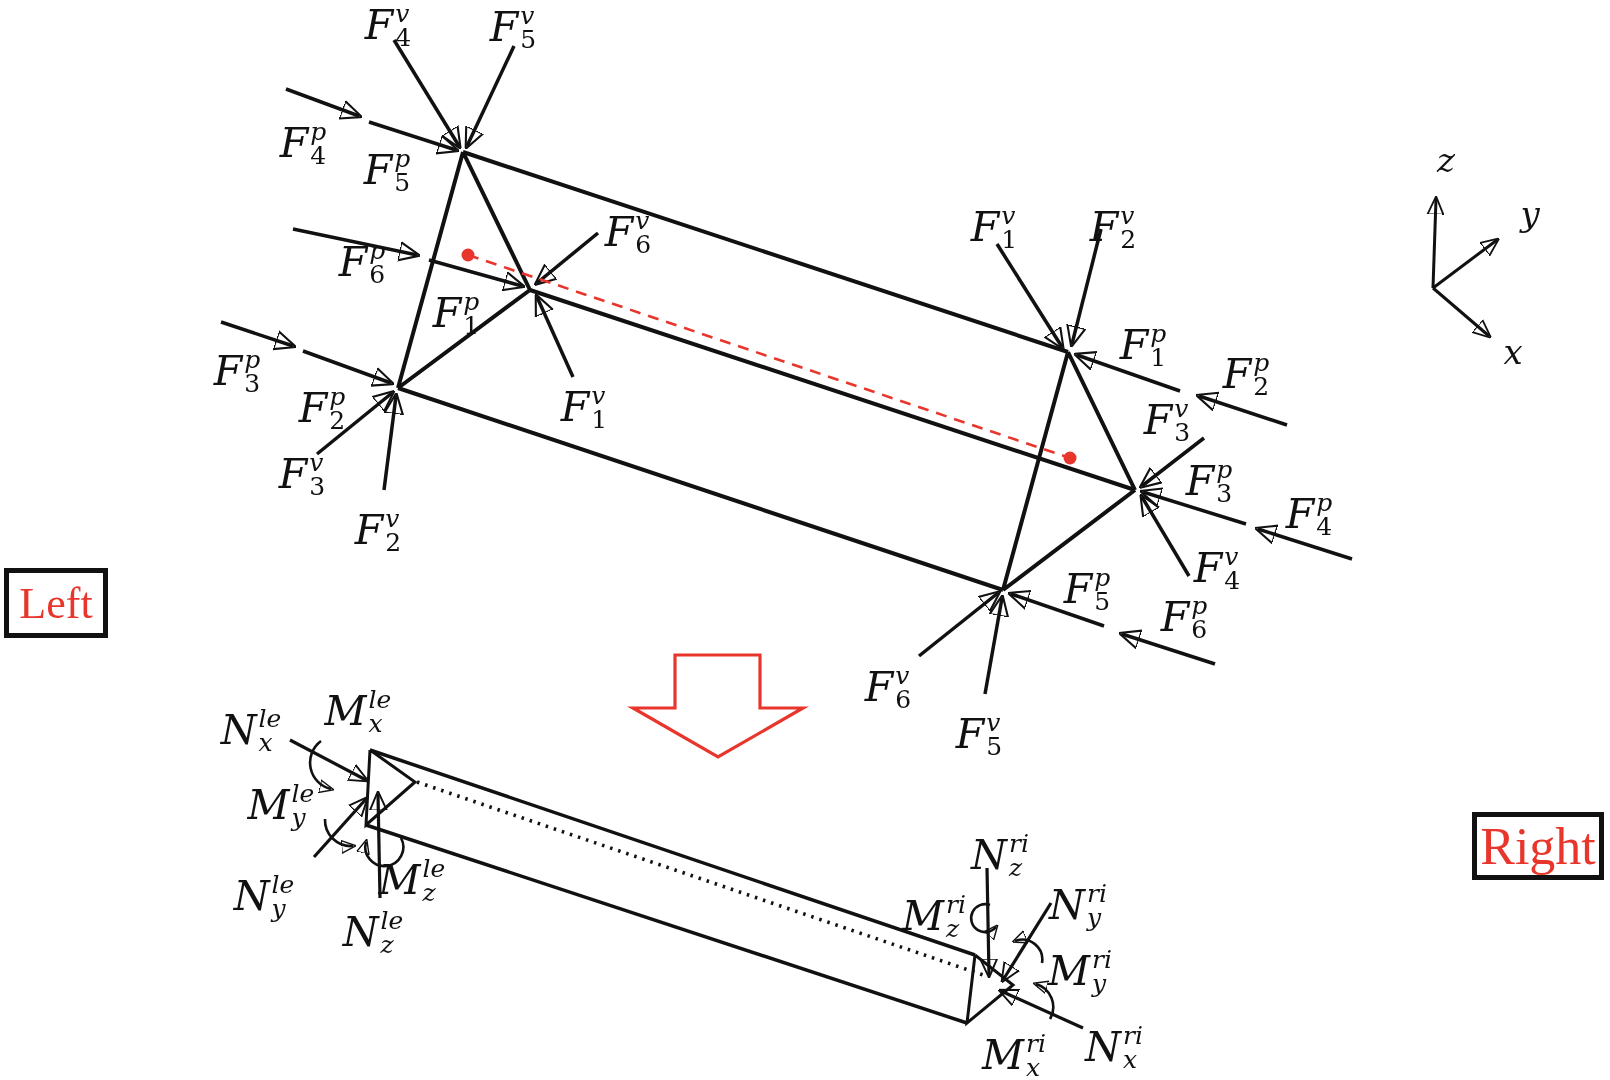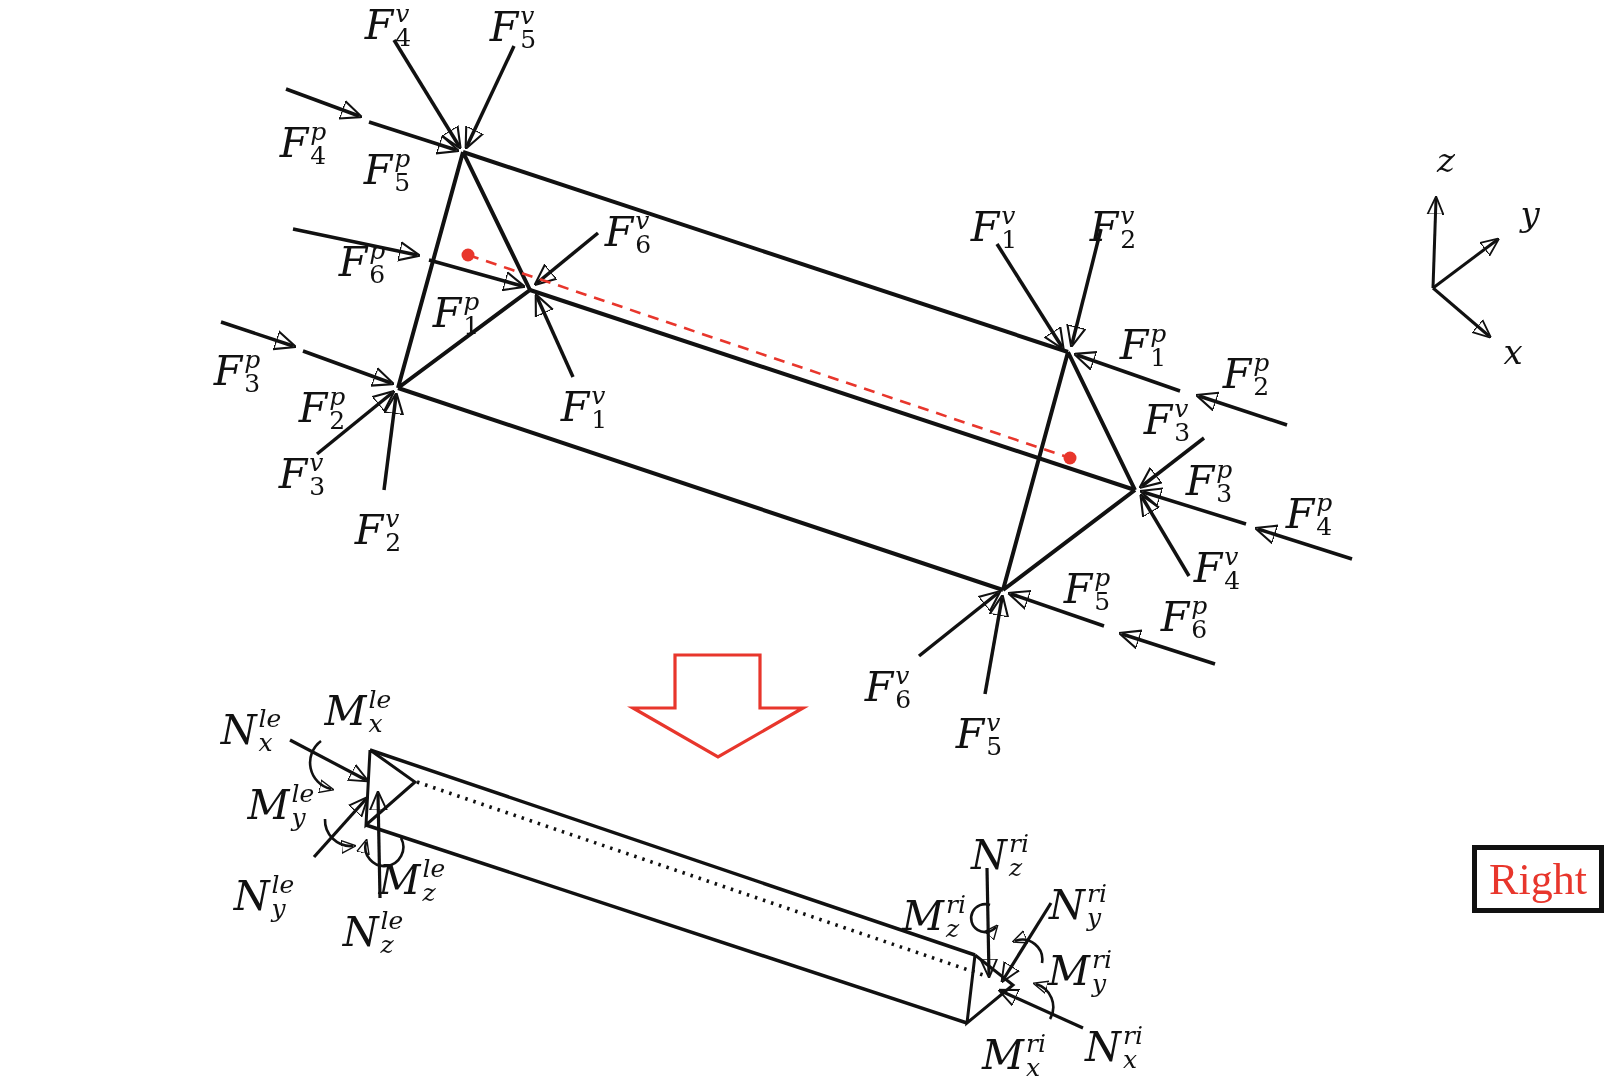--- a/index.html
+++ b/index.html
@@ -26,21 +26,21 @@
   .msub   { font-size:25px; line-height:1; margin-top:-1px; }
   .msub.it{ font-style:italic; }
 
   .axlabel { position:absolute; transform:translate(-50%,-50%); font-style:italic;
              font-size:34px; color:var(--ink); z-index:3; }
 
   .tagbox { position:absolute; border:5px solid var(--ink); background:#fff; display:flex;
             align-items:center; justify-content:center; z-index:4;
             font-family:"Liberation Serif", serif; color:var(--red); }
   #leftTag  { left:4px;  top:568px; width:94px;  height:60px; font-size:44px; }
-  #rightTag { left:1472px; top:845px; width:122px; height:58px; font-size:44px; }
+  #rightTag { left:1472px; top:812px; width:122px; height:58px; font-size:52px; }
 </style>
 </head>
 <body>
 
 <div id="stage">
 
   <svg id="diagram" width="1610" height="1080" viewBox="0 0 1610 1080">
     <defs>
       <marker id="ah" viewBox="0 0 10 10" refX="8.5" refY="5" markerWidth="6" markerHeight="6" orient="auto-start-reverse">
         <path d="M0,0.6 L10,5 L0,9.4 Z" fill="var(--ink)" stroke="none"></path>
@@ -380,17 +380,20 @@
         <span class="mstack">
           <span class="msup">ri</span>
           <span class="msub it">x</span>
         </span>
       </span>
       <span class="axlabel" style="left: 1446px; top: 160px;">z</span>
       <span class="axlabel" style="left: 1530px; top: 214px;">y</span>
       <span class="axlabel" style="left: 1513px; top: 352px;">x</span>
     </div>
 
+  <div id="leftTag" class="tagbox">
+    <span>Left</span>
+  </div>
   <div id="rightTag" class="tagbox">
     <span>Right</span>
   </div>
 
 </div>
 
 </body></html>

